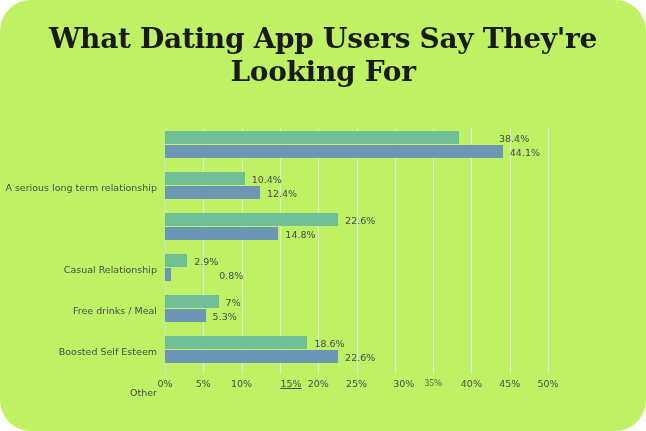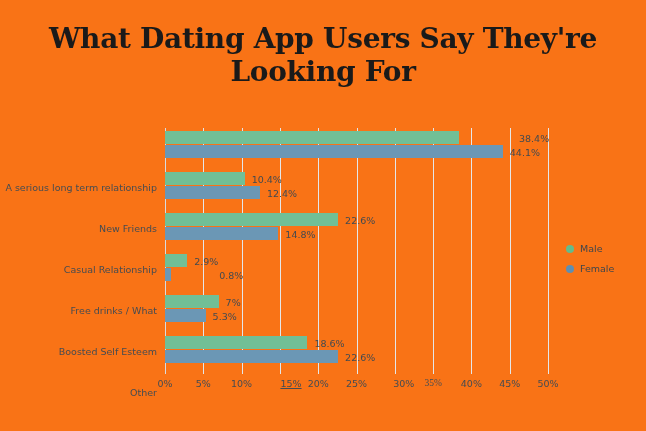--- a/index.html
+++ b/index.html
@@ -11,21 +11,22 @@
     height: 431px;
     background: #ffffff;
     font-family: "DejaVu Sans", sans-serif;
     overflow: hidden;
     position: relative;
   }
 
   #chart-figure {
     position: absolute;
     inset: 0;
-    background: #f97316;
+    background: #bef264;
+    border-radius: 31px;
   }
 
   
   #chart-title {
     position: absolute;
     left: 48px;
     top: 22px;
     width: 550px;
     text-align: center;
     font-family: "DejaVu Serif", serif;
@@ -166,44 +167,43 @@
 </head>
 <body>
 
 <div id="chart-figure">
 
   <div id="chart-title">What Dating App Users Say They're
 Looking For</div>
 
   <div id="category-axis">
       <div class="cat-label" style="top: 13.5px;">A serious long term relationship</div>
-      <div class="cat-label" style="top: 54.5px;">New Friends</div>
       <div class="cat-label" style="top: 95.5px;">Casual Relationship</div>
-      <div class="cat-label" style="top: 136.5px;">Free drinks / What</div>
+      <div class="cat-label" style="top: 136.5px;">Free drinks / Meal</div>
       <div class="cat-label" style="top: 177.5px;">Boosted Self Esteem</div>
       <div class="cat-label" style="top: 218.5px;">Other</div>
     </div>
 
   <div id="plot-area">
     <div class="axis-baseline"></div>
   <div class="gridline zero" style="left: 0px;"></div>
       <div class="gridline" style="left: 38.3px;"></div>
       <div class="gridline" style="left: 76.6px;"></div>
       <div class="gridline" style="left: 114.9px;"></div>
       <div class="gridline" style="left: 153.2px;"></div>
       <div class="gridline" style="left: 191.5px;"></div>
       <div class="gridline" style="left: 229.8px;"></div>
       <div class="gridline" style="left: 268.1px;"></div>
       <div class="gridline" style="left: 306.4px;"></div>
       <div class="gridline" style="left: 344.7px;"></div>
       <div class="gridline" style="left: 383px;"></div>
       <div class="bar-group" style="top: 0px; height: 41px;">
         <div class="bar-row male">
           <div class="bar male" style="width: 294.144px;"></div>
-          <div class="bar-value" style="left: 311px; padding-left: 43px;">38.4%</div>
+          <div class="bar-value" style="left: 291px; padding-left: 43px;">38.4%</div>
         </div>
         <div class="bar-row female">
           <div class="bar female" style="width: 337.806px;"></div>
           <div class="bar-value" style="left: 337.806px;">44.1%</div>
         </div>
       </div>
       <div class="bar-group" style="top: 41px; height: 41px;">
         <div class="bar-row male">
           <div class="bar male" style="width: 79.664px;"></div>
           <div class="bar-value" style="left: 79.664px;">10.4%</div>
@@ -262,24 +262,14 @@
       <div class="x-tick" style="left: 126px; text-decoration: underline;">15%</div>
       <div class="x-tick" style="left: 153.2px;">20%</div>
       <div class="x-tick" style="left: 191.5px;">25%</div>
       <div class="x-tick" style="left: 229.8px; margin-left: 9px;">30%</div>
       <div class="x-tick" style="left: 268.1px; font-family: Liberation Serif, serif;">35%</div>
       <div class="x-tick" style="left: 306.4px;">40%</div>
       <div class="x-tick" style="left: 344.7px;">45%</div>
       <div class="x-tick" style="left: 383px;">50%</div>
     </div>
 
-  <div id="legend">
-      <div class="legend-item">
-        <span class="legend-swatch male"></span>
-        <span class="legend-label">Male</span>
-      </div>
-      <div class="legend-item">
-        <span class="legend-swatch female"></span>
-        <span class="legend-label">Female</span>
-      </div>
-    </div>
 
 </div>
 
 </body></html>

